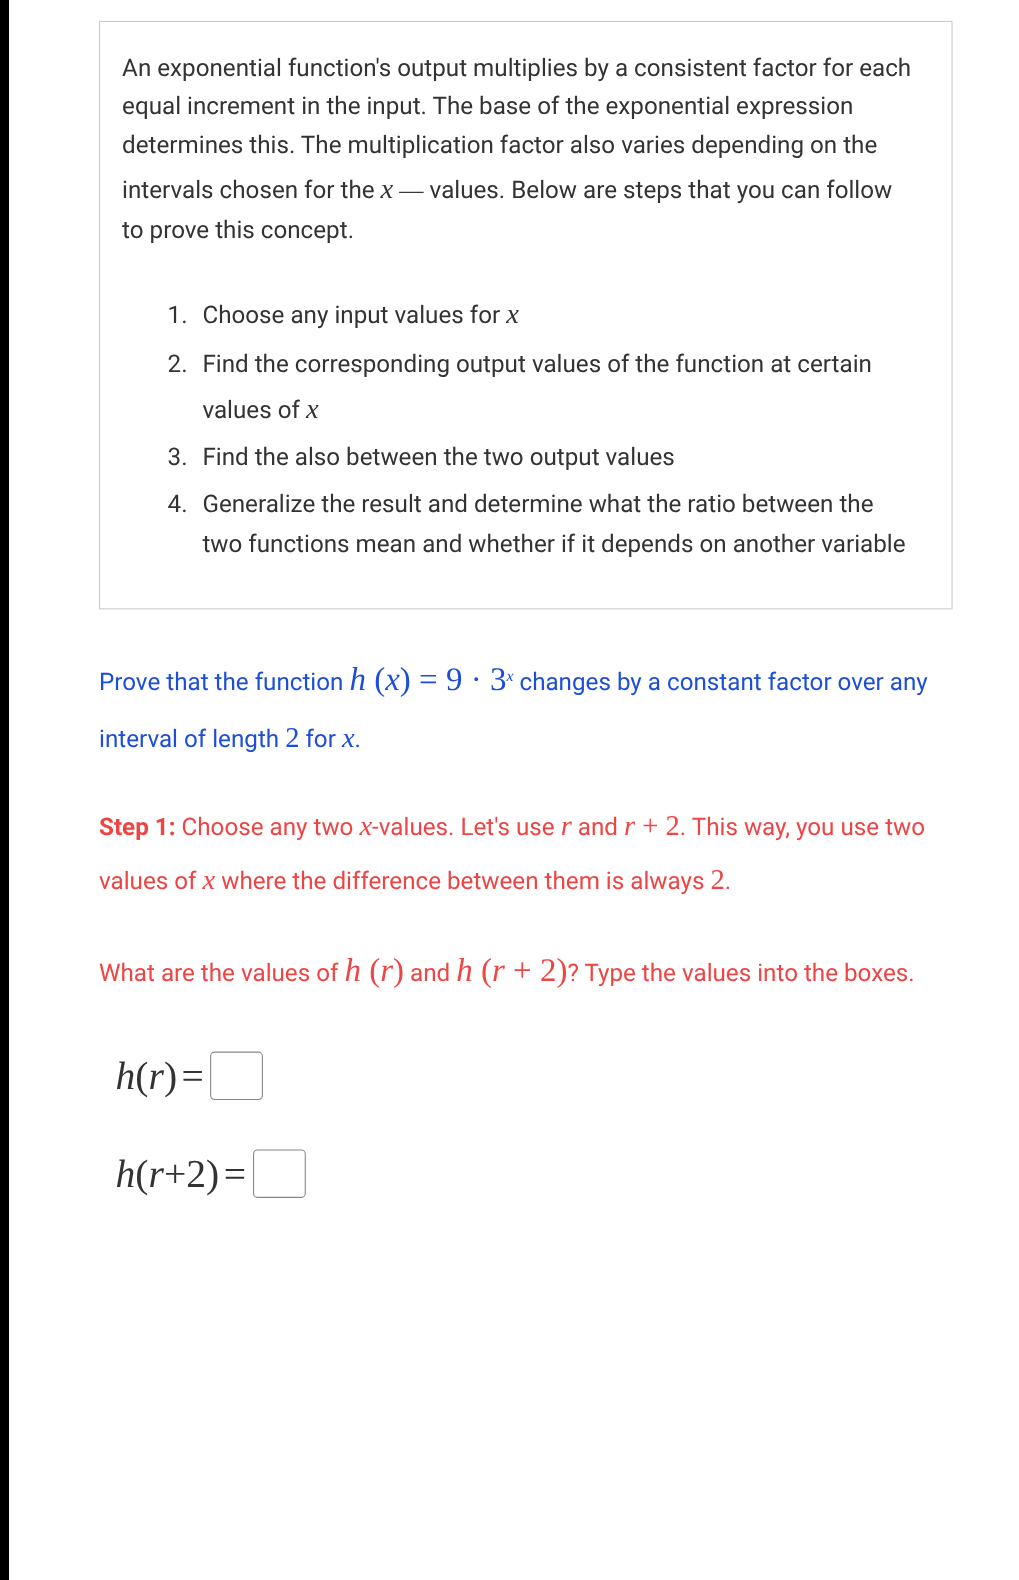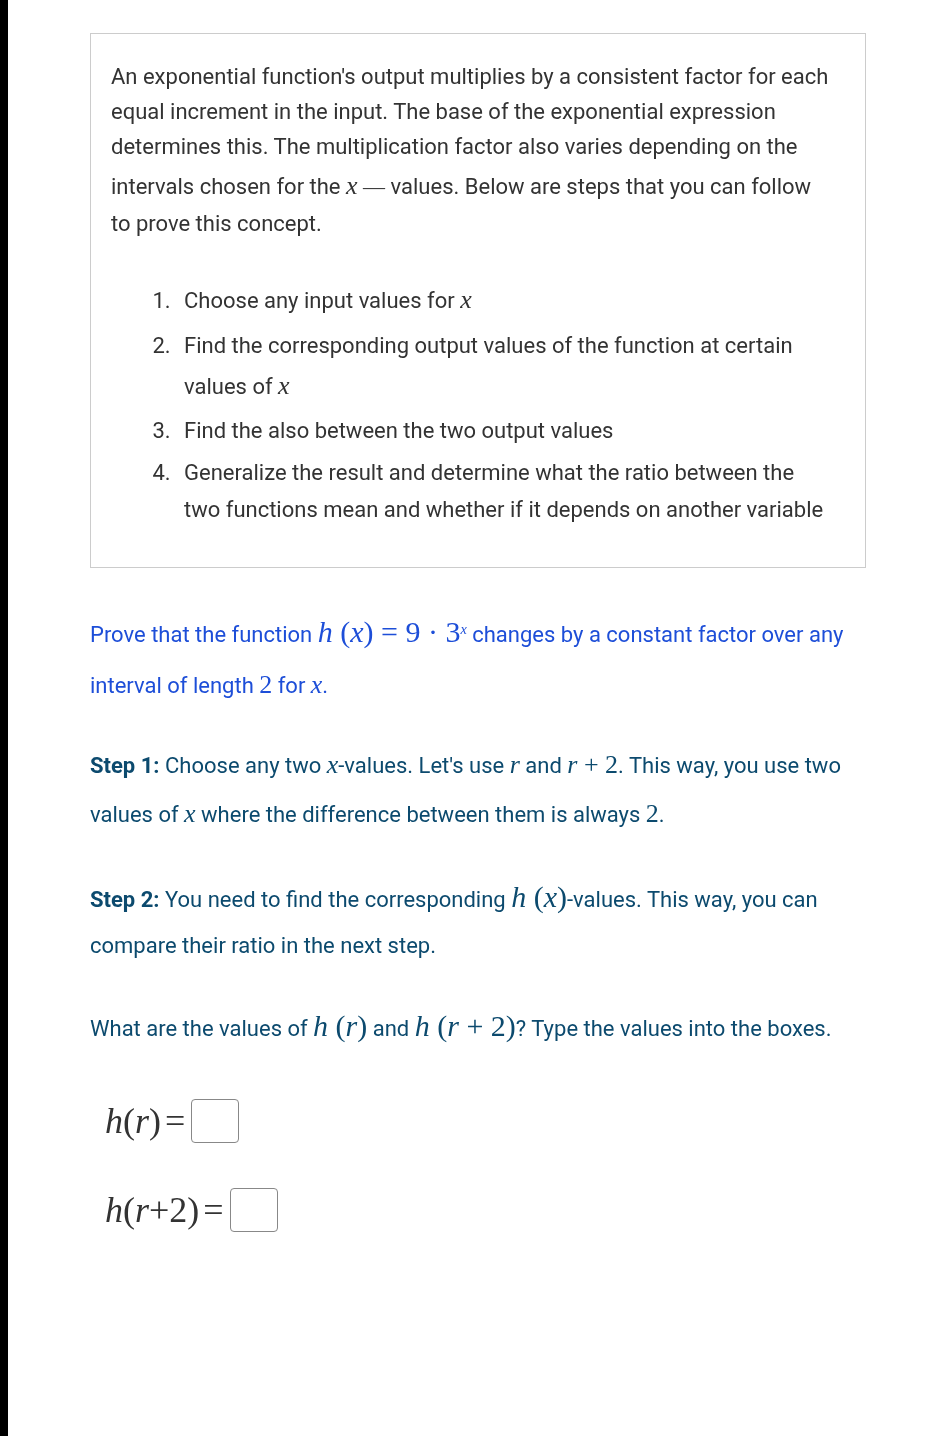--- a/index.html
+++ b/index.html
@@ -16,21 +16,21 @@
   }
   .left-bar {
     position: fixed;
     left: 0;
     top: 0;
     width: 8px;
     height: 100%;
     background: #000000;
   }
   .content-wrapper {
-    padding: 33px 60px 40px 70px;
+    padding: 19px 60px 40px 70px;
   }
   .info-box {
     border: 1px solid #cccccc;
     padding: 25px 30px 35px 20px;
     margin-bottom: 35px;
   }
   .intro-paragraph {
     font-size: 22px;
     line-height: 1.6;
     color: #333333;
@@ -75,21 +75,21 @@
     font-style: normal;
   }
   .math-superscript {
     font-size: 0.65em;
     vertical-align: super;
     font-style: italic;
   }
   .step-block {
     font-size: 22px;
     line-height: 1.9;
-    color: #0c4a6e;
+    color: #ef4444;
     margin-bottom: 30px;
   }
   .step-label {
     font-weight: bold;
   }
   .equation-row {
     font-family: "Times New Roman", serif;
     font-style: italic;
     font-size: 36px;
     margin-top: 45px;
@@ -143,23 +143,20 @@
   </div>
 
   <p class="prove-paragraph">
     <span>Prove that the function </span><span class="math-expr">h</span><span class="math-expr paren"> (</span><span class="math-expr">x</span><span class="math-expr paren">) </span><span class="math-expr math-expr-upright">=</span><span class="math-expr math-expr-upright"> 9 · 3</span><span class="math-expr math-superscript">x</span><span> changes by a constant factor over any interval of length </span><span class="math-inline">2</span><span> for </span><span class="math-var">x</span><span>.</span>
   </p>
 
   <p class="step-block">
     <span class="step-label">Step 1:</span><span> Choose any two </span><span class="math-var">x</span><span>-values. Let's use </span><span class="math-var">r</span><span> and </span><span class="math-var">r</span><span class="math-inline"> + </span><span class="math-inline">2</span><span>. This way, you use two values of </span><span class="math-var">x</span><span> where the difference between them is always </span><span class="math-inline">2</span><span>.</span>
   </p>
 
-  <p class="step-block">
-    <span class="step-label">Step 2:</span><span> You need to find the corresponding </span><span class="math-expr">h</span><span class="math-expr paren"> (</span><span class="math-expr">x</span><span class="math-expr paren">)</span><span>-values. This way, you can compare their ratio in the next step.</span>
-  </p>
 
   <p class="step-block">
     <span>What are the values of </span><span class="math-expr">h</span><span class="math-expr paren"> (</span><span class="math-expr">r</span><span class="math-expr paren">)</span><span> and </span><span class="math-expr">h</span><span class="math-expr paren"> (</span><span class="math-expr">r</span><span class="math-expr math-expr-upright"> + </span><span class="math-expr math-expr-upright">2</span><span class="math-expr paren">)</span><span>? Type the values into the boxes.</span>
   </p>
 
   <div class="equation-row">
     <span>h</span>
       <span class="paren"> (</span>
       <span>r</span>
       <span class="paren">) </span>

